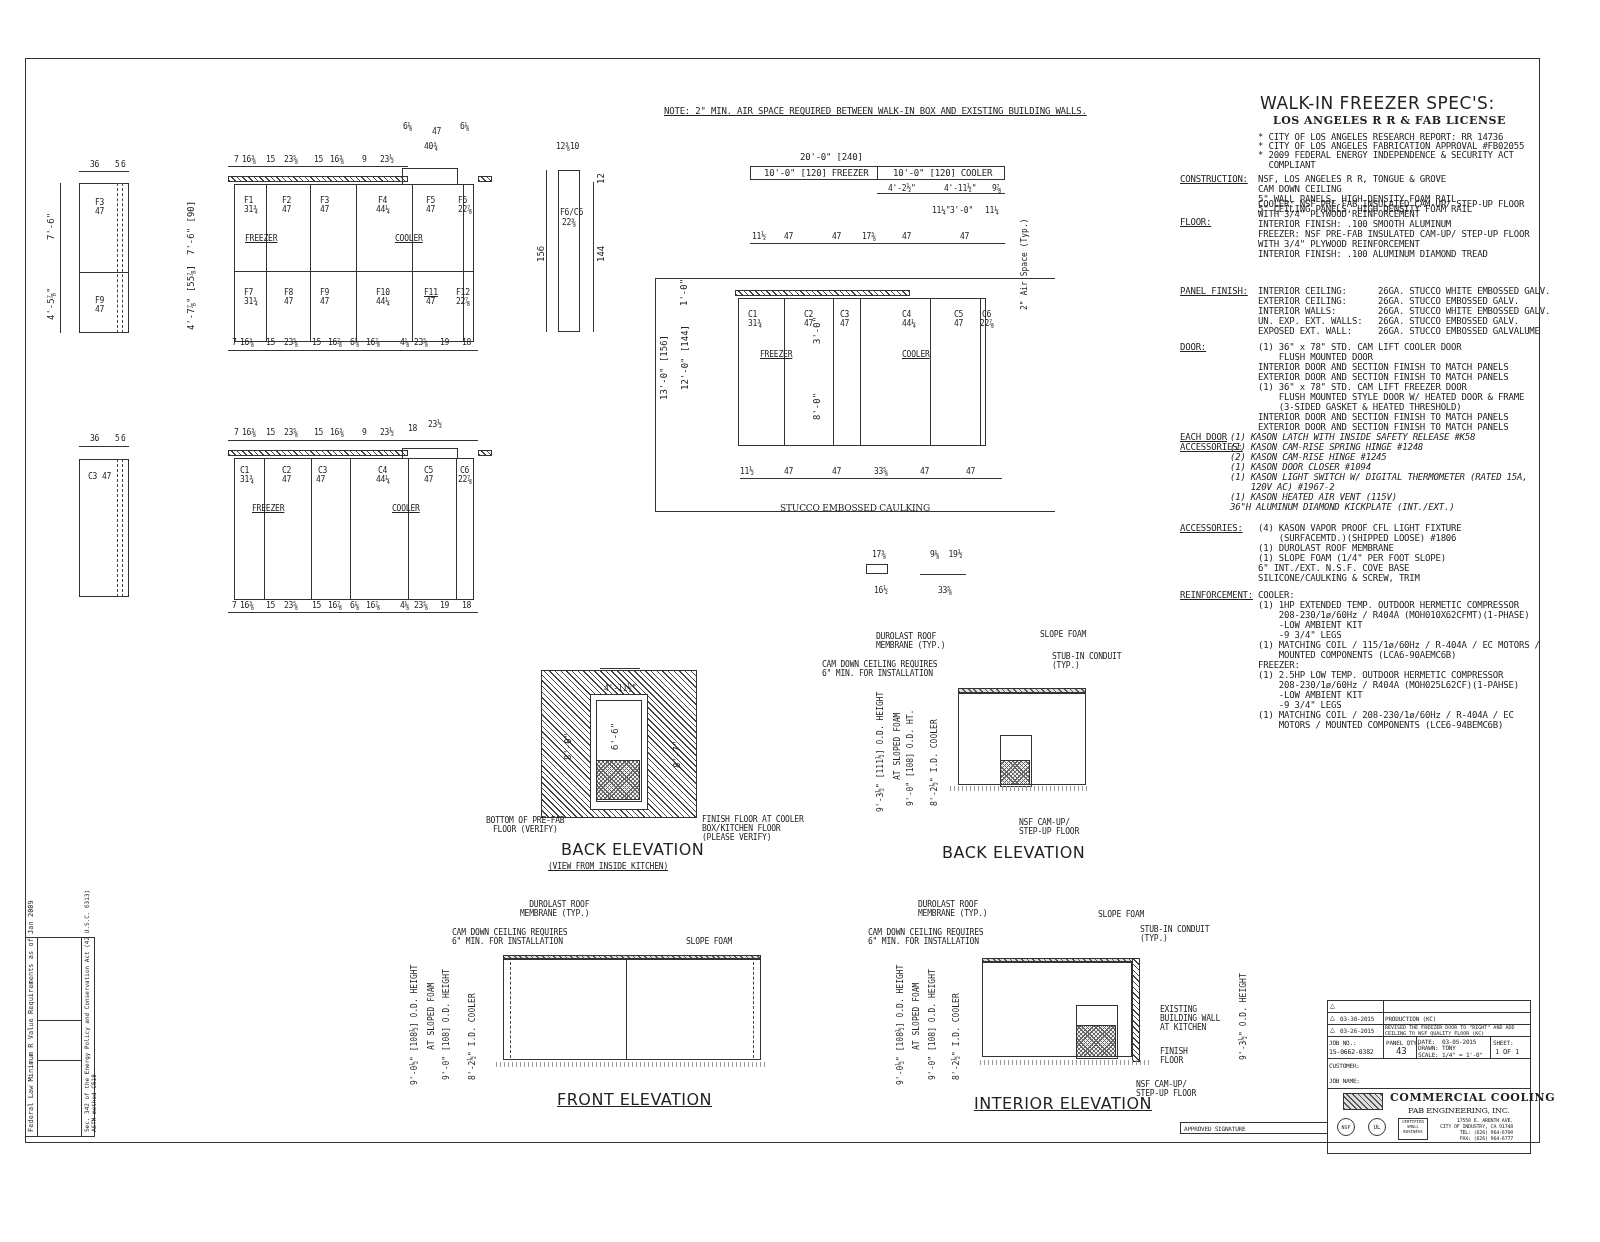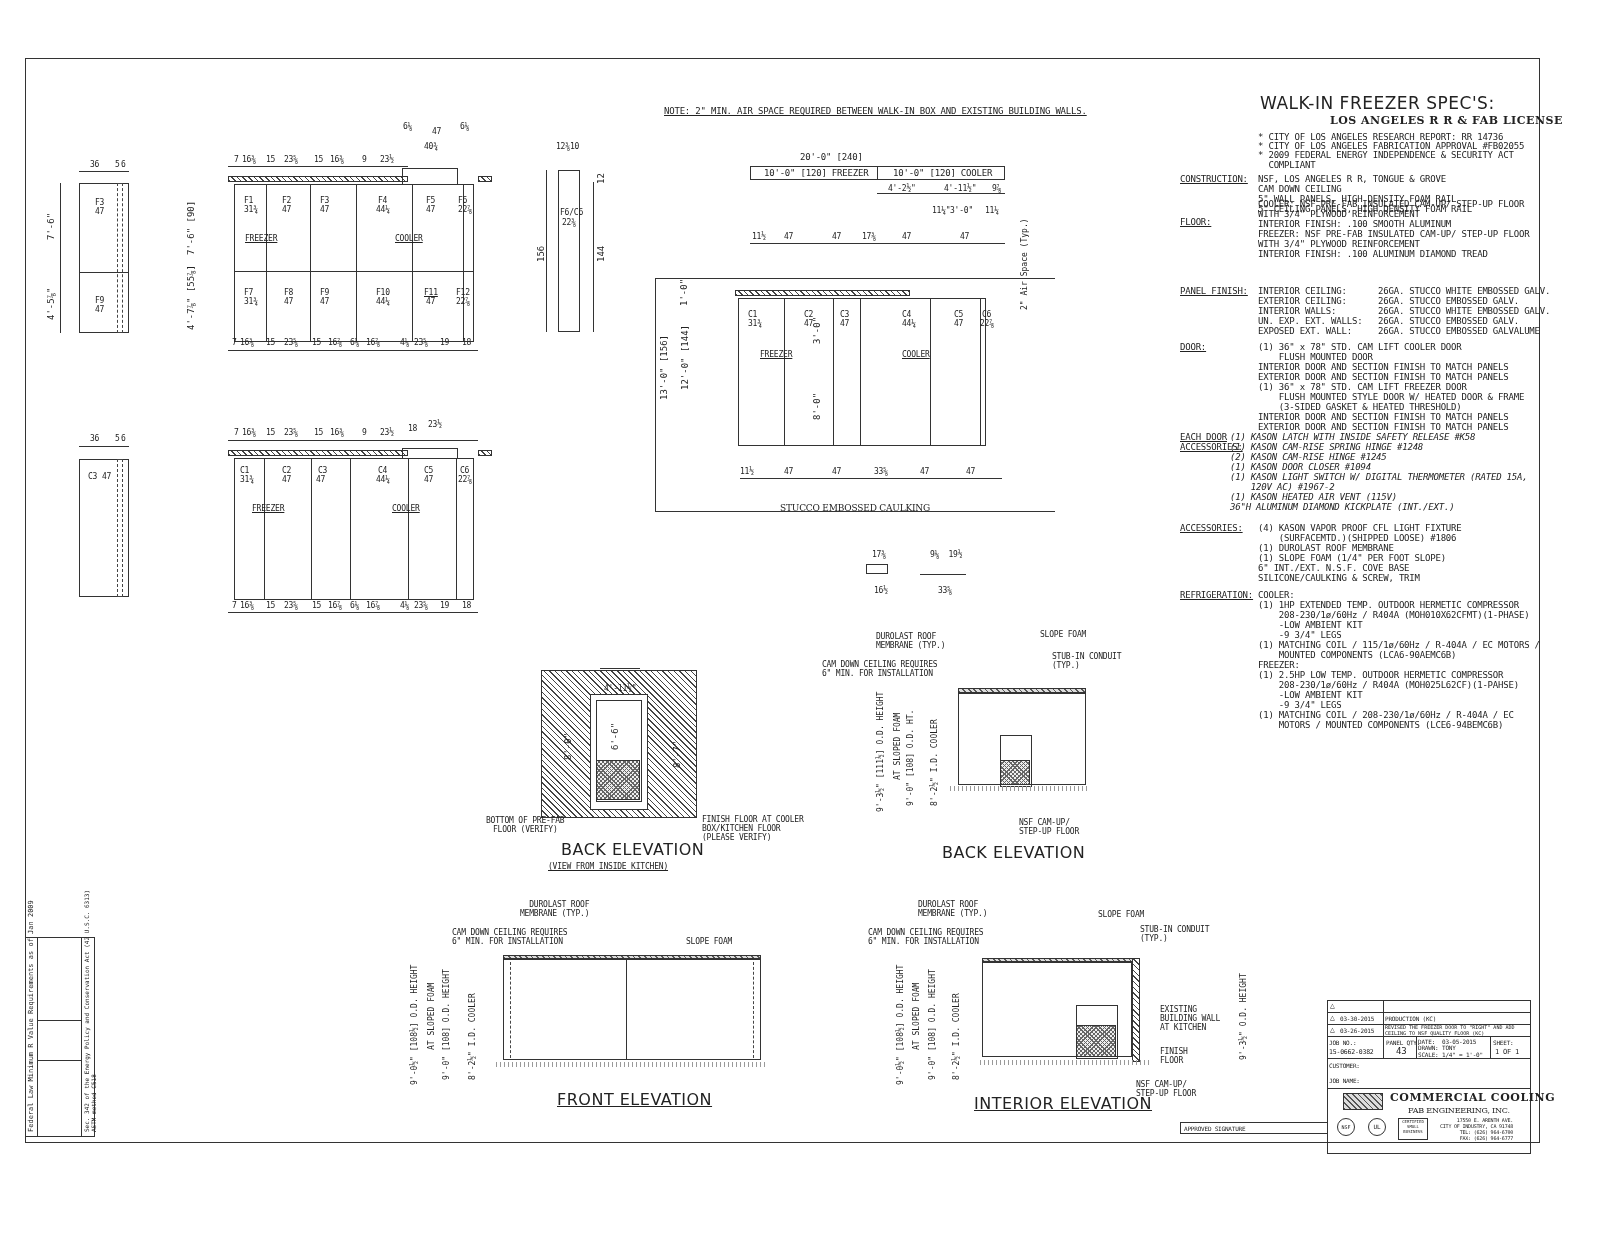--- a/index.html
+++ b/index.html
@@ -24,21 +24,21 @@
 </style>
 </head>
 <body>
 
 <div class="sheet"></div>
 
 <div class="t u" style="left:664px;top:106px;font-size:9px;">NOTE: 2" MIN. AIR SPACE REQUIRED BETWEEN WALK-IN BOX AND EXISTING BUILDING WALLS.</div>
 
 <div>
   <div class="t spec-h" style="left:1260px;top:98px;">WALK-IN FREEZER SPEC'S:</div>
-  <div class="t spec-h2" style="left:1330px;top:116px;">LOS ANGELES R R &amp; FAB LICENSE</div>
+  <div class="t spec-h2" style="left:1273px;top:116px;">LOS ANGELES R R &amp; FAB LICENSE</div>
   <div class="t" style="left:1258px;top:132px;">* CITY OF LOS ANGELES RESEARCH REPORT: RR 14736</div>
   <div class="t" style="left:1258px;top:141px;">* CITY OF LOS ANGELES FABRICATION APPROVAL #FB02055</div>
   <div class="t" style="left:1258px;top:150px;">* 2009 FEDERAL ENERGY INDEPENDENCE &amp; SECURITY ACT
   COMPLIANT</div>
 
   <div class="t u" style="left:1180px;top:174px;">CONSTRUCTION:</div>
   <div class="t" style="left:1258px;top:174px;">NSF, LOS ANGELES R R, TONGUE &amp; GROVE
 CAM DOWN CEILING
 5" WALL PANELS, HIGH DENSITY FOAM RAIL
 5" CEILING PANELS, HIGH DENSITY FOAM RAIL</div>
@@ -81,21 +81,21 @@
 36"H ALUMINUM DIAMOND KICKPLATE (INT./EXT.)</div>
 
   <div class="t u" style="left:1180px;top:523px;">ACCESSORIES:</div>
   <div class="t" style="left:1258px;top:523px;">(4) KASON VAPOR PROOF CFL LIGHT FIXTURE
     (SURFACEMTD.)(SHIPPED LOOSE) #1806
 (1) DUROLAST ROOF MEMBRANE
 (1) SLOPE FOAM (1/4" PER FOOT SLOPE)
 6" INT./EXT. N.S.F. COVE BASE
 SILICONE/CAULKING &amp; SCREW, TRIM</div>
 
-  <div class="t u" style="left:1180px;top:590px;">REFRIGERATION:</div>
+  <div class="t u" style="left:1180px;top:590px;">REINFORCEMENT:</div>
   <div class="t" style="left:1258px;top:590px;">COOLER:
 (1) 1HP EXTENDED TEMP. OUTDOOR HERMETIC COMPRESSOR
     208-230/1ø/60Hz / R404A (MOH010X62CFMT)(1-PHASE)
     -LOW AMBIENT KIT
     -9 3/4" LEGS
 (1) MATCHING COIL / 115/1ø/60Hz / R-404A / EC MOTORS /
     MOUNTED COMPONENTS (LCA6-90AEMC6B)
 FREEZER:
 (1) 2.5HP LOW TEMP. OUTDOOR HERMETIC COMPRESSOR
     208-230/1ø/60Hz / R404A (MOH025L62CF)(1-PAHSE)

